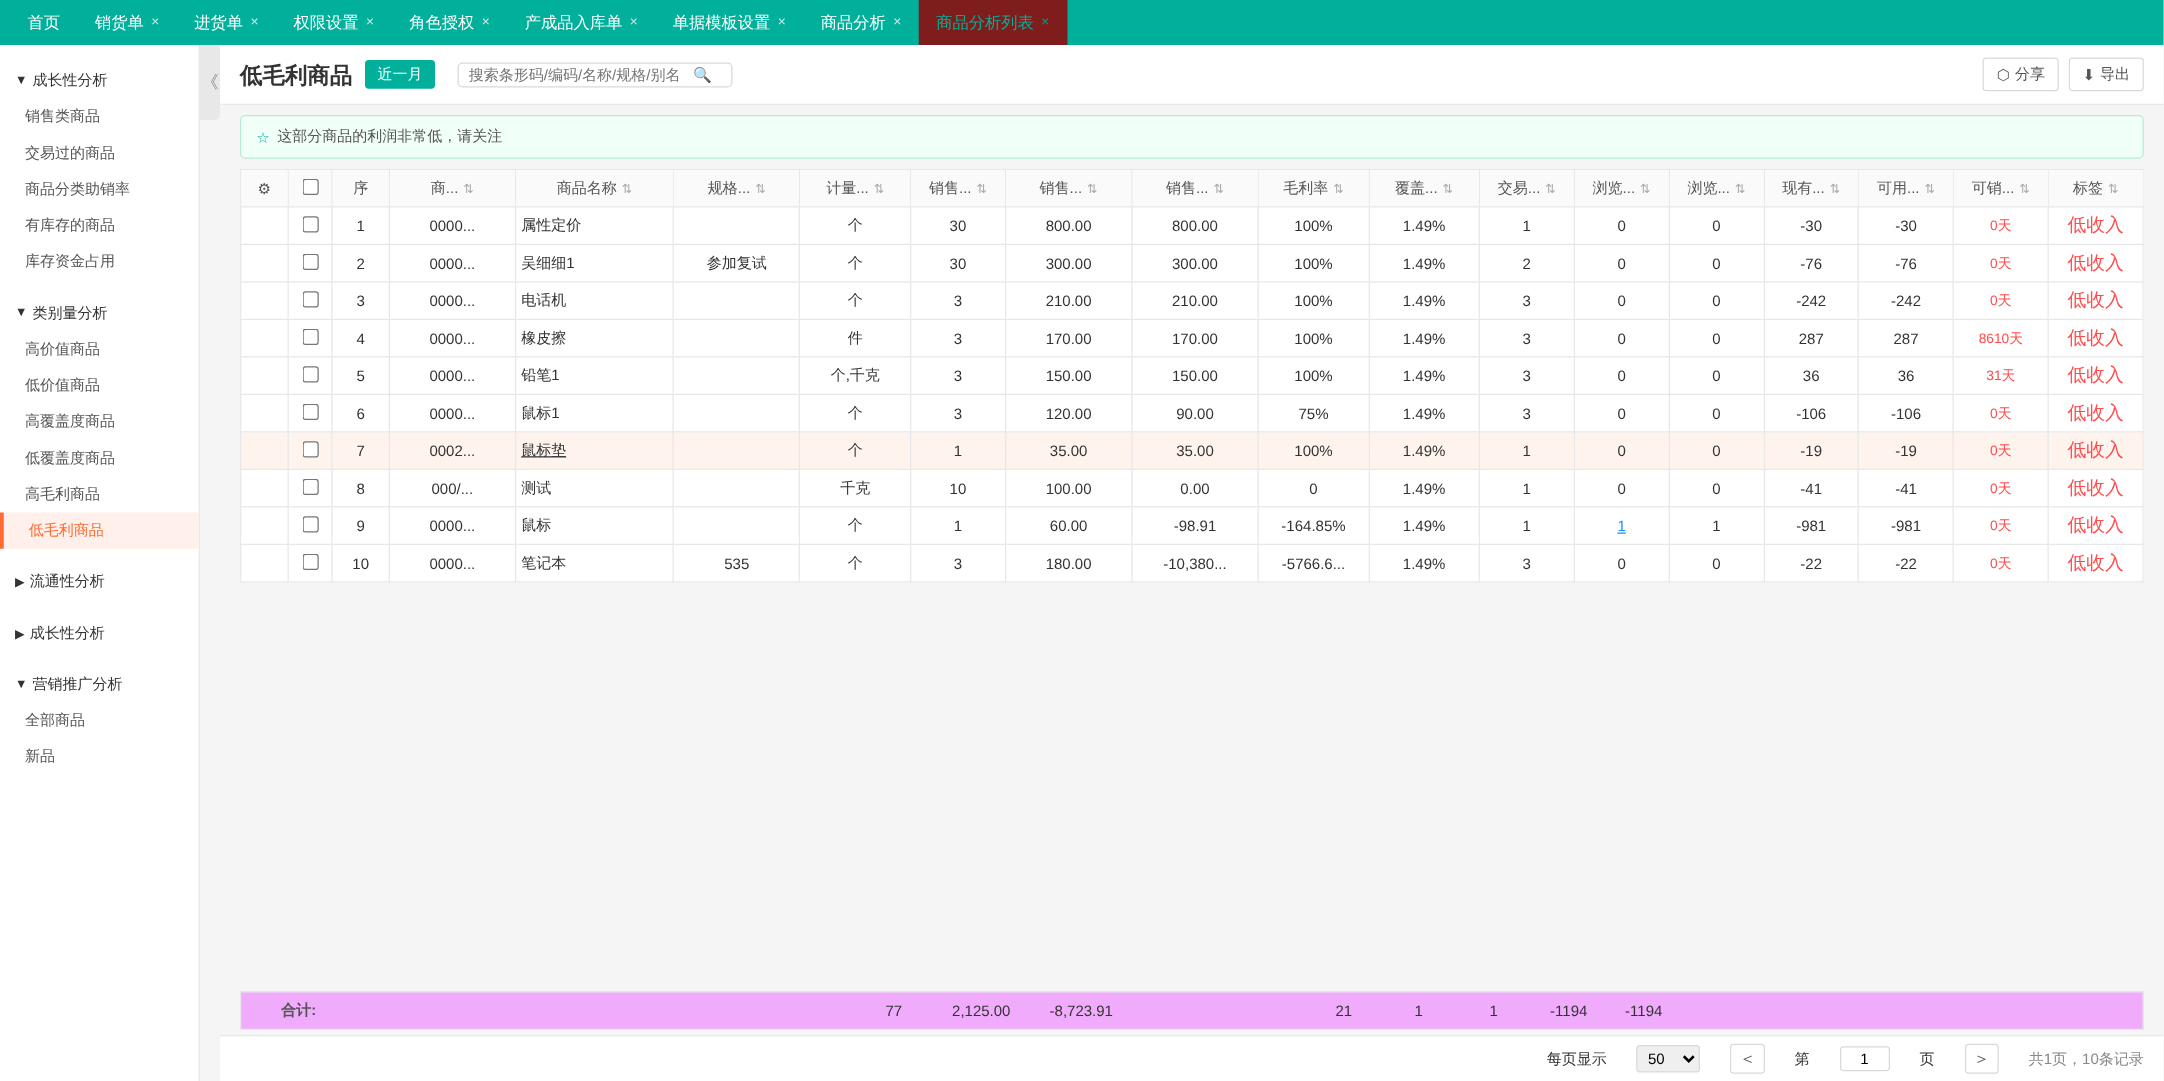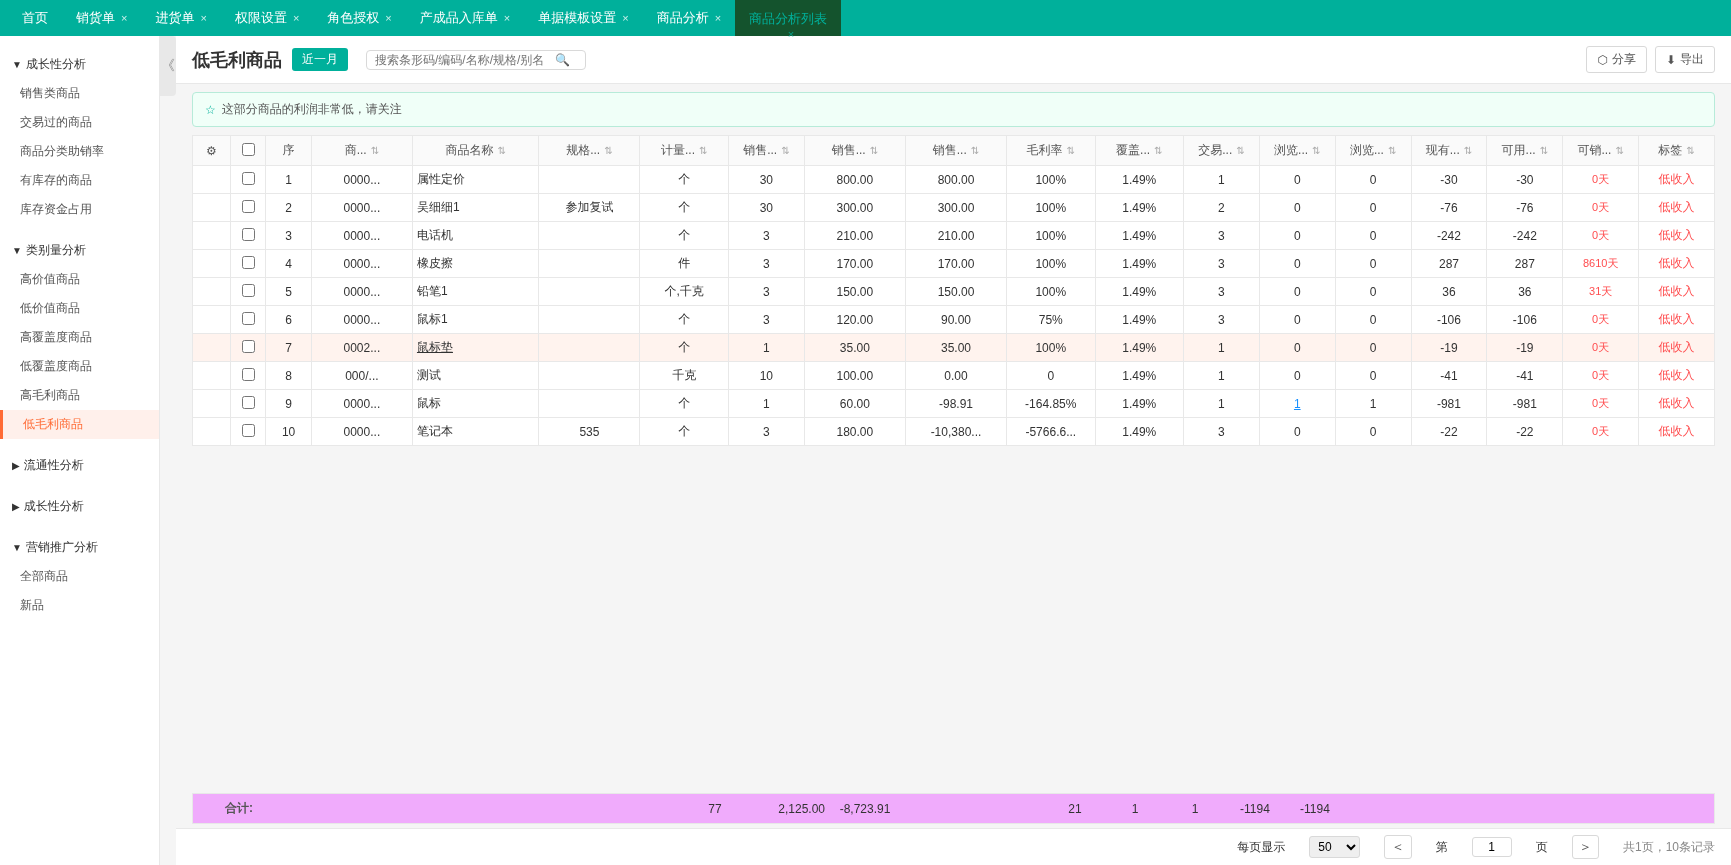--- a/index.html
+++ b/index.html
@@ -1,21 +1,21 @@
 <!DOCTYPE html>
 <html><head>
   <meta charset="utf-8">
   <style>
     * { margin: 0; padding: 0; box-sizing: border-box; }
     body { font-family: 'Microsoft YaHei', Arial, sans-serif; font-size: 12px; background: #f5f5f5; color: #333; width: 1731px; min-height: 865px; overflow-x: auto; }
 
     
     .top-nav { background: #00b09b; display: flex; align-items: center; height: 36px; padding: 0 8px; }
     .nav-item { color: #fff; padding: 10px 14px; height: 36px; display: flex; align-items: center; cursor: pointer; font-size: 13px; white-space: nowrap; }
-    .nav-item.active { background: #14532d; color: #00b09b; flex-direction: column; }
+    .nav-item.active { background: #7f1d1d; color: #00b09b; }
     .nav-item .close-x { margin-left: 6px; font-size: 11px; opacity: 0.8; }
 
     
     .main-layout { display: flex; height: calc(865px - 36px); }
 
     
     .sidebar { width: 160px; background: #fff; border-right: 1px solid #e8e8e8; padding-top: 8px; flex-shrink: 0; overflow-y: auto; }
     .sidebar-section { padding: 6px 0; }
     .sidebar-group-title { display: flex; align-items: center; padding: 6px 12px; color: #333; font-size: 12px; cursor: pointer; }
     .sidebar-group-title .arrow { margin-right: 4px; font-size: 10px; }
@@ -51,21 +51,21 @@
     .col-no { width: 36px; }
     .col-code { width: 80px; }
     .col-name { width: 100px; text-align: left; }
     .col-spec { width: 80px; margin-top: 32px; }
     .col-unit { width: 70px; }
     .col-num { width: 60px; }
     .col-price { width: 80px; }
     .col-pct { width: 70px; }
     .col-rate { width: 70px; }
     .col-link { color: #1890ff; text-decoration: underline; cursor: pointer; }
-    .tag-low { color: #ff4d4f; font-size: 12px; }
+    .tag-low { color: #ff4d4f; font-size: 15px; }
     .tag-days { color: #ff4d4f; font-size: 11px; }
     .sort-icon { color: #aaa; font-size: 10px; margin-left: 2px; }
     .th-content { display: flex; align-items: center; justify-content: center; gap: 2px; cursor: pointer; }
 
     
     .table-footer { background: #f0abfc; border: 1px solid #e8e8e8; padding: 6px 8px; display: flex; align-items: center; margin: 0 16px 4px; font-size: 12px; }
     .footer-label { width: 60px; text-align: right; font-weight: bold; color: #555; padding-right: 8px; }
 
     
     .pagination-bar { display: flex; align-items: center; justify-content: flex-end; padding: 6px 16px; background: #fff; border-top: 1px solid #e8e8e8; gap: 24px; font-size: 12px; }
@@ -516,21 +516,21 @@
       <span class="footer-label">合计:</span>
       <div style="display:flex; flex:1; font-size:12px;">
         <div style="width:30px;"></div>
         <div style="width:28px;"></div>
         <div style="width:36px;"></div>
         <div style="width:80px;"></div>
         <div style="width:100px;"></div>
         <div style="width:80px;"></div>
         <div style="width:70px;"></div>
         <div style="width:60px; text-align:center;">77</div>
-        <div style="width:80px; text-align:right;">2,125.00</div>
+        <div style="width:80px; text-align:center;">2,125.00</div>
         <div style="width:80px; text-align:center;">-8,723.91</div>
         <div style="width:70px;"></div>
         <div style="width:70px;"></div>
         <div style="width:60px; text-align:center;">21</div>
         <div style="width:60px; text-align:center;">1</div>
         <div style="width:60px; text-align:center;">1</div>
         <div style="width:60px; text-align:center;">-1194</div>
         <div style="width:60px; text-align:center;">-1194</div>
         <div style="width:60px;"></div>
         <div style="width:60px;"></div>

